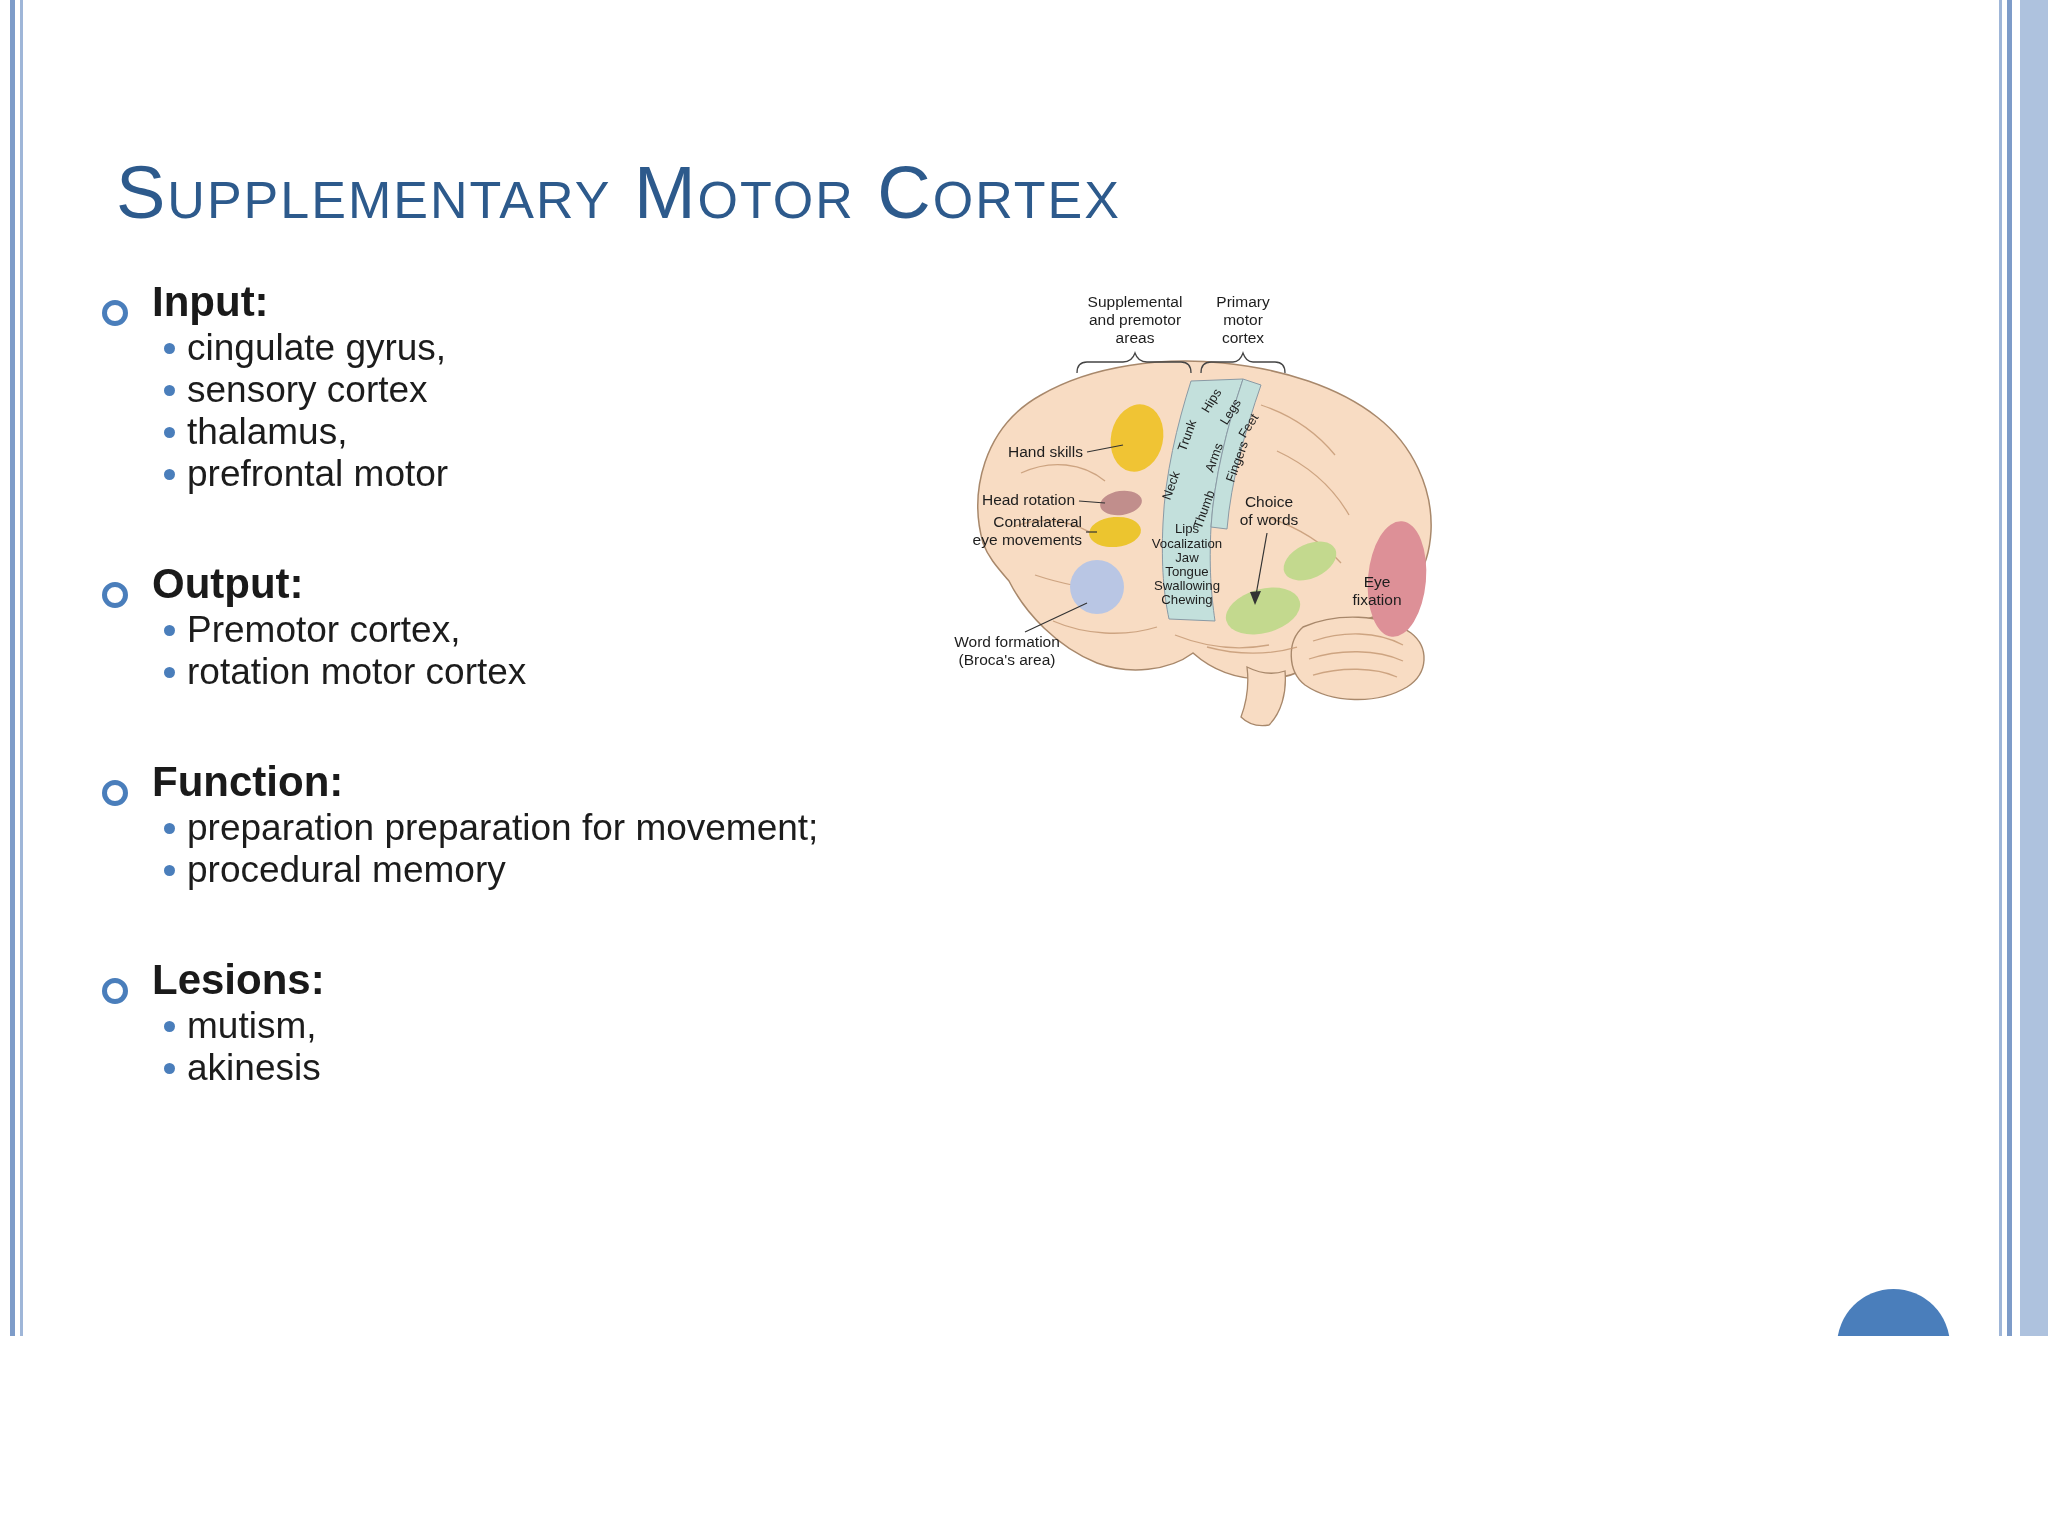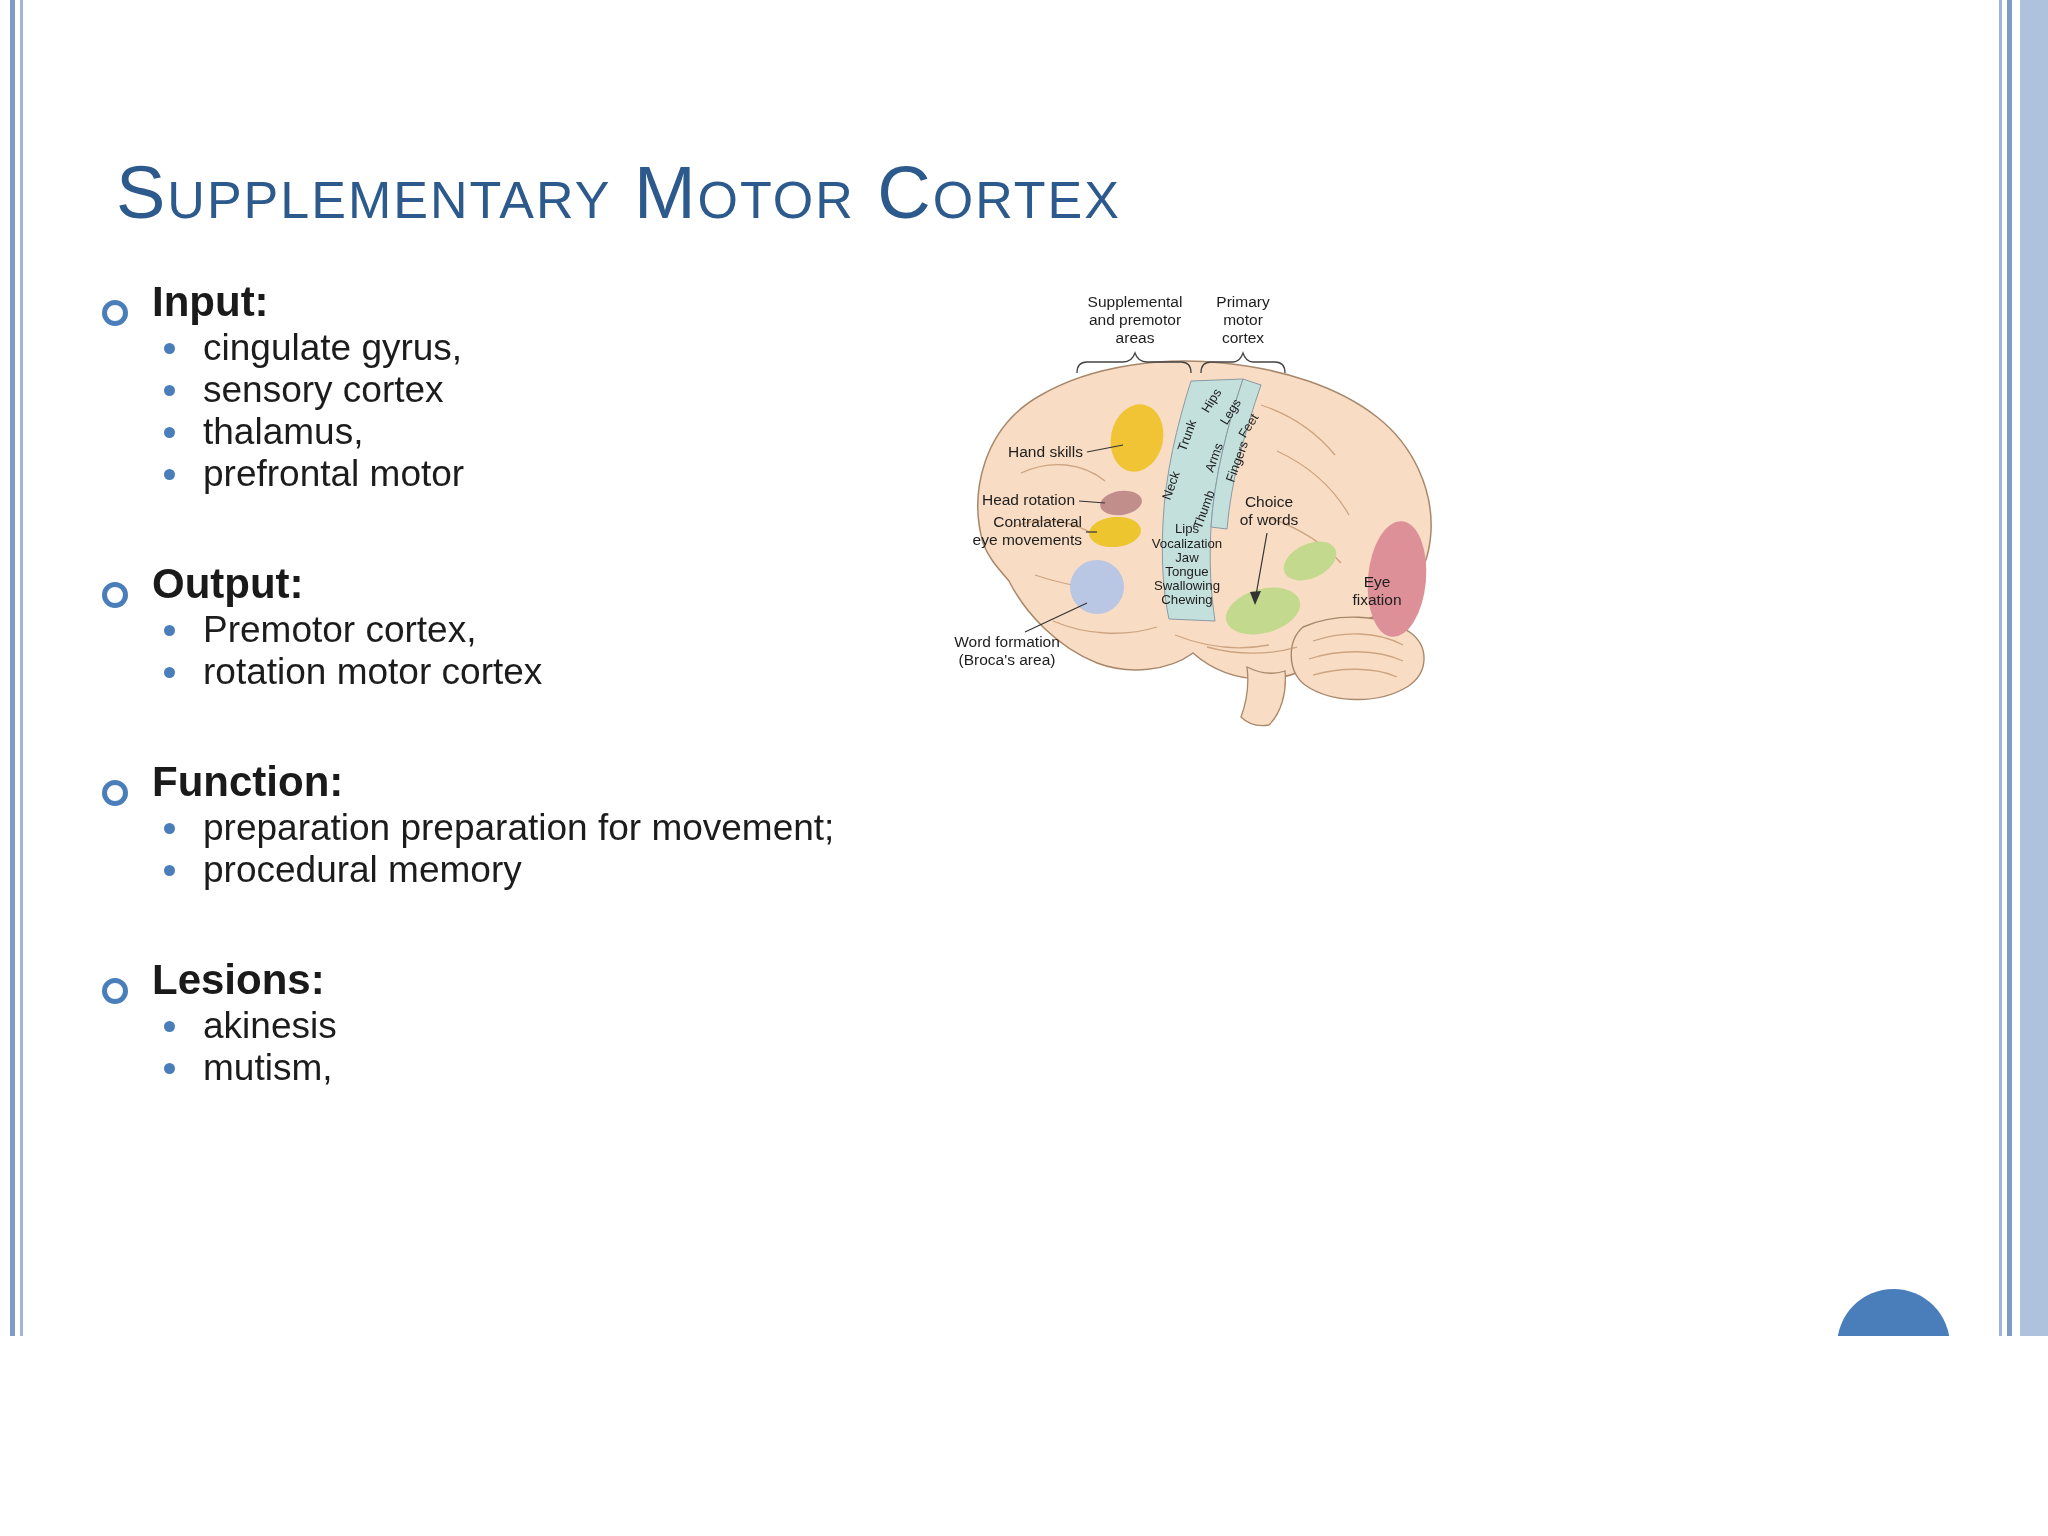--- a/index.html
+++ b/index.html
@@ -19,21 +19,21 @@
     font-size: 74px; font-weight: 400; letter-spacing: 2px;
     color: #2d5a8c; font-variant: small-caps;
   }
 
   .content { position: absolute; left: 102px; top: 278px; width: 820px; }
   .section { margin-bottom: 66px; }
   .heading-row { display: flex; align-items: flex-end; gap: 24px; height: 48px; }
   .obullet { width: 16px; height: 16px; border: 5px solid #4a7ebb; border-radius: 50%; flex: none; }
   .heading { font-size: 42px; font-weight: 700; color: #1a1a1a; margin: 0; }
   .items { list-style: none; margin: 2px 0 0 62px; padding: 0; }
-  .items li { display: flex; align-items: center; gap: 28px; font-size: 37px; line-height: 40px; margin-bottom: 2px; color: #1c1c1c; }
+  .items li { display: flex; align-items: center; gap: 12px; font-size: 37px; line-height: 40px; margin-bottom: 2px; color: #1c1c1c; }
   .dot { width: 11px; height: 11px; border-radius: 50%; background: #4a7ebb; flex: none; }
 
   .diagram { position: absolute; left: 925px; top: 275px; width: 572px; height: 460px; }
   .dg text { font-family: "Liberation Sans", sans-serif; font-size: 15.5px; fill: #1d1d1d; }
   .dg text.small { font-size: 13.2px; }
   .dg text.rot { font-size: 12.8px; }
   .dg .leader { stroke: #333333; stroke-width: 1.2; fill: none; }
   .dg .brace { stroke: #444444; stroke-width: 1.3; fill: none; }
   .dg .sulcus { stroke: #c59a76; stroke-width: 1.3; fill: none; opacity: 0.85; }
 
@@ -117,25 +117,25 @@
     </div>
 
     <div class="section">
       <div class="heading-row">
         <span class="obullet"></span>
         <h2 class="heading">Lesions:</h2>
       </div>
       <ul class="items">
         <li>
             <span class="dot"></span>
+            <span>mutism,</span>
+          </li>
+        <li>
+            <span class="dot"></span>
             <span>akinesis</span>
-          </li>
-        <li>
-            <span class="dot"></span>
-            <span>mutism,</span>
           </li>
       </ul>
     </div>
 
   </div>
 
   <div class="diagram">
     <svg class="dg" width="572" height="460" viewBox="0 0 572 460" xmlns="http://www.w3.org/2000/svg">
 
       <path d="M 58 268 C 44 218, 58 152, 116 120 C 168 90, 238 82, 298 88 C 358 94, 414 112, 452 142

